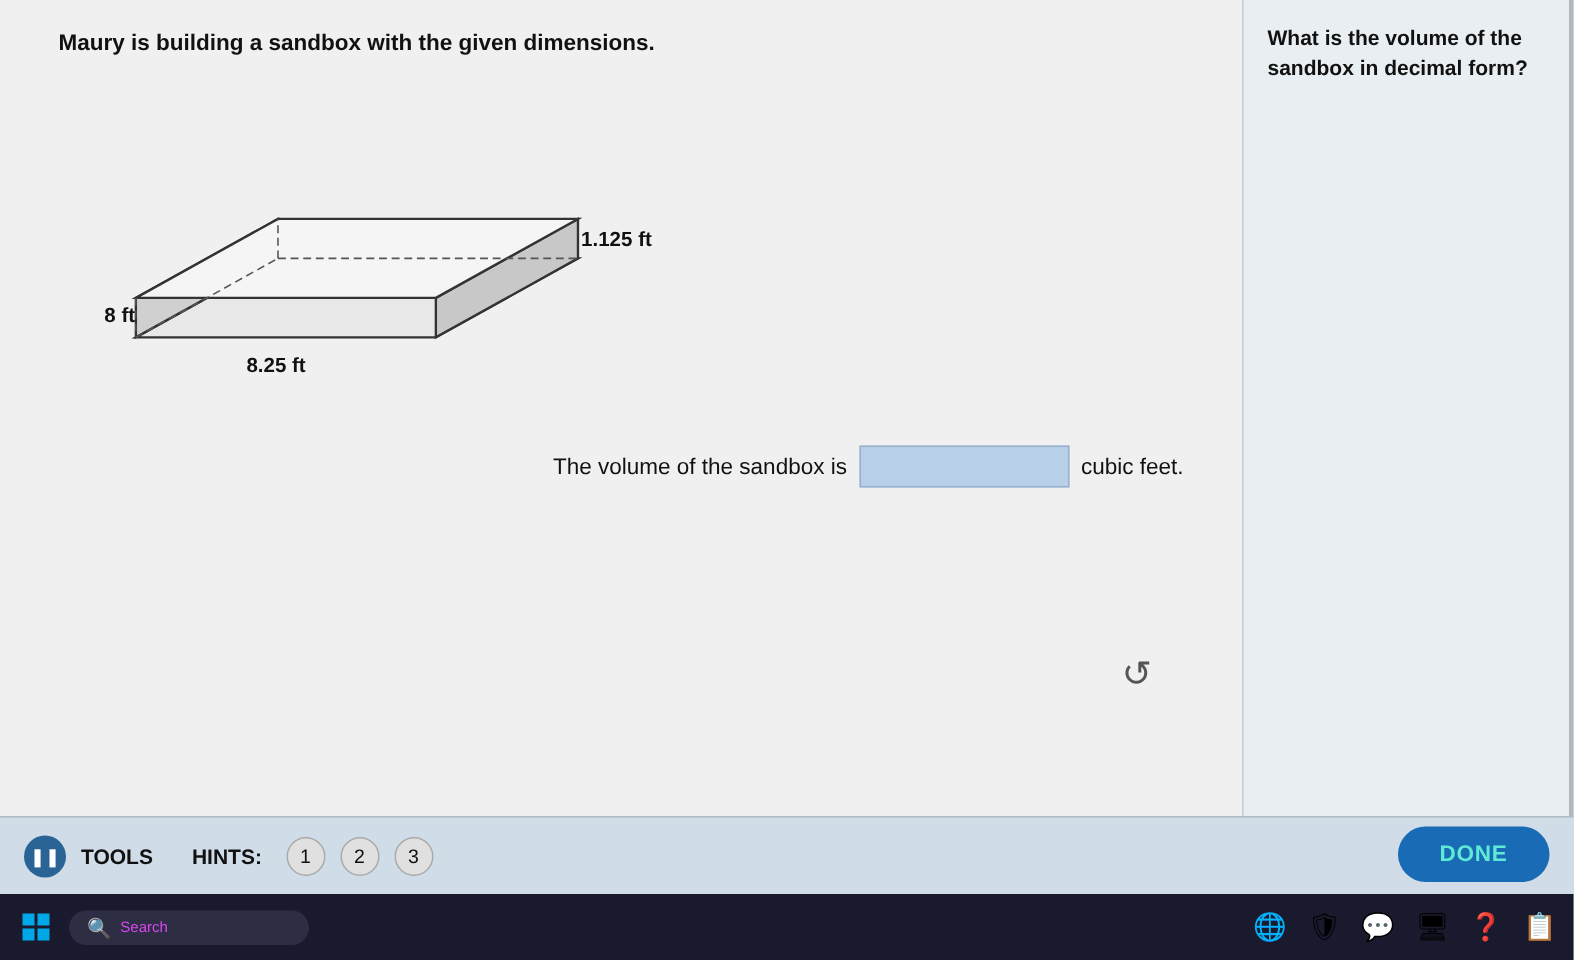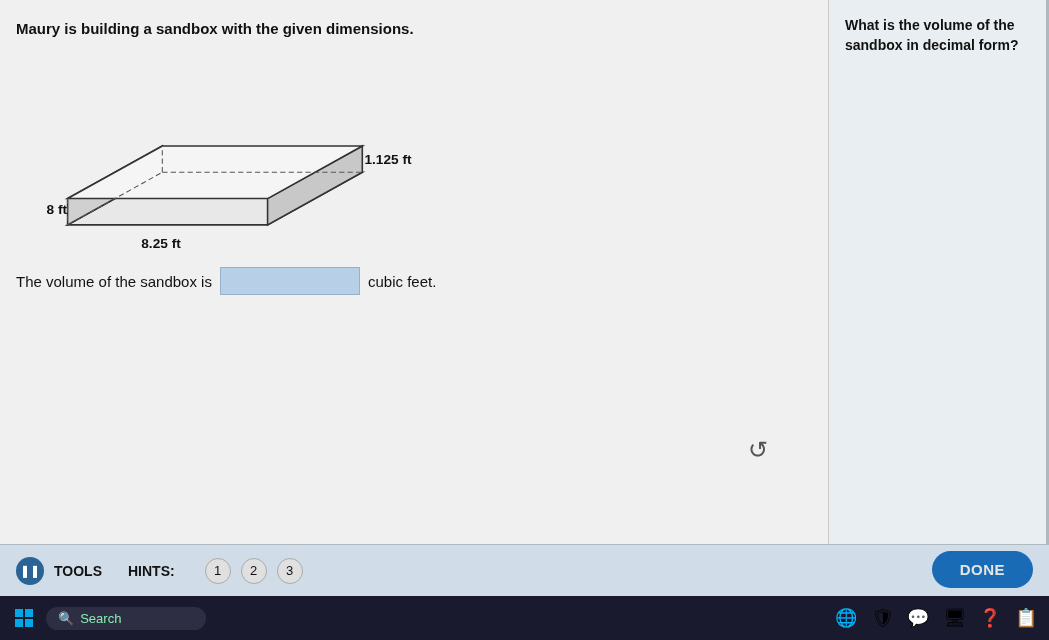--- a/index.html
+++ b/index.html
@@ -15,21 +15,21 @@
 
     .main-content {
       display: flex;
       flex: 1;
       overflow: hidden;
     }
 
     .left-panel {
       flex: 1;
       background: #f0f0f0;
-      padding: 20px 16px;
+      padding: 20px 39px;
       display: flex;
       flex-direction: column;
       position: relative;
       border-right: 1px solid #ccc;
     }
 
     .right-panel {
       width: 220px;
       background: #e8eef2;
       padding: 16px;
@@ -68,23 +68,25 @@
     }
 
     .sandbox-diagram svg {
       width: 100%;
       height: 100%;
     }
 
     .volume-question {
       font-size: 15px;
       color: #111;
+      margin-top: 30px;
       display: flex;
       align-items: center;
       gap: 8px;
+      justify-content: flex-end;
     }
 
     .answer-input {
       width: 140px;
       height: 28px;
       background: #b8cfe8;
       border: 1px solid #99b0cc;
       outline: none;
       font-size: 14px;
       padding: 2px 6px;
@@ -127,21 +129,21 @@
       font-size: 14px;
       font-weight: bold;
       color: #111;
       margin-right: 16px;
     }
 
     .hints-label {
       font-size: 14px;
       font-weight: bold;
       color: #111;
-      margin-right: 20px;
+      margin-right: 6px;
     }
 
     .hint-btn {
       width: 26px;
       height: 26px;
       border-radius: 50%;
       background: #e0e0e0;
       border: 1px solid #aaa;
       display: flex;
       align-items: center;
@@ -149,21 +151,21 @@
       font-size: 13px;
       cursor: pointer;
       color: #111;
     }
 
     .done-btn {
       position: absolute;
       right: 16px;
       bottom: 8px;
       background: #1a6bb5;
-      color: #e5e5e5;
+      color: #5eead4;
       border: none;
       border-radius: 20px;
       padding: 10px 28px;
       font-size: 15px;
       font-weight: bold;
       cursor: pointer;
       letter-spacing: 0.5px;
     }
 
     .taskbar {
@@ -206,22 +208,22 @@
       gap: 6px;
       flex: 0 0 160px;
     }
 
     .search-icon-unicode {
       color: #aaa;
       font-size: 13px;
     }
 
     .search-text {
-      color: #86efac;
-      font-size: 13px;
+      color: #d946ef;
+      font-size: 10px;
     }
 
     .taskbar-right {
       margin-left: auto;
       display: flex;
       align-items: center;
       gap: 8px;
     }
 
     .taskbar-icon {

